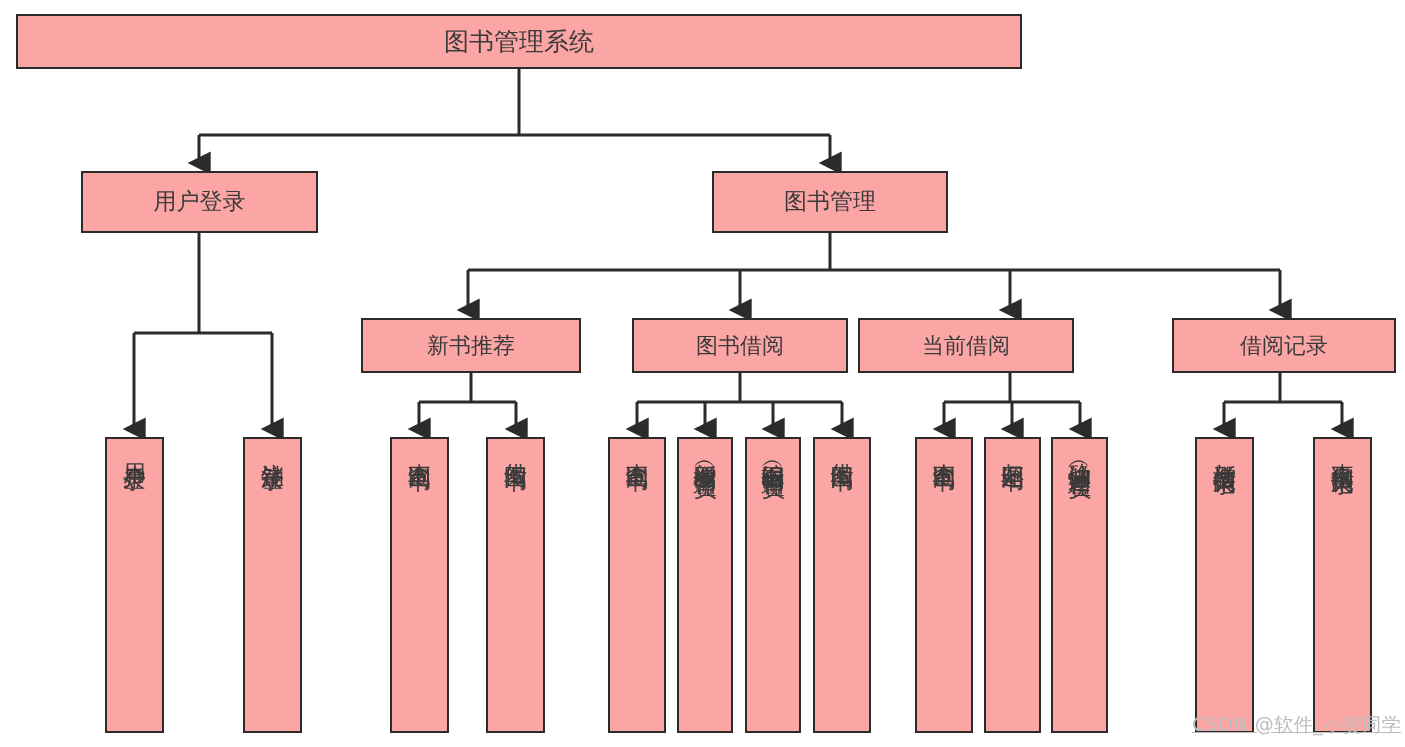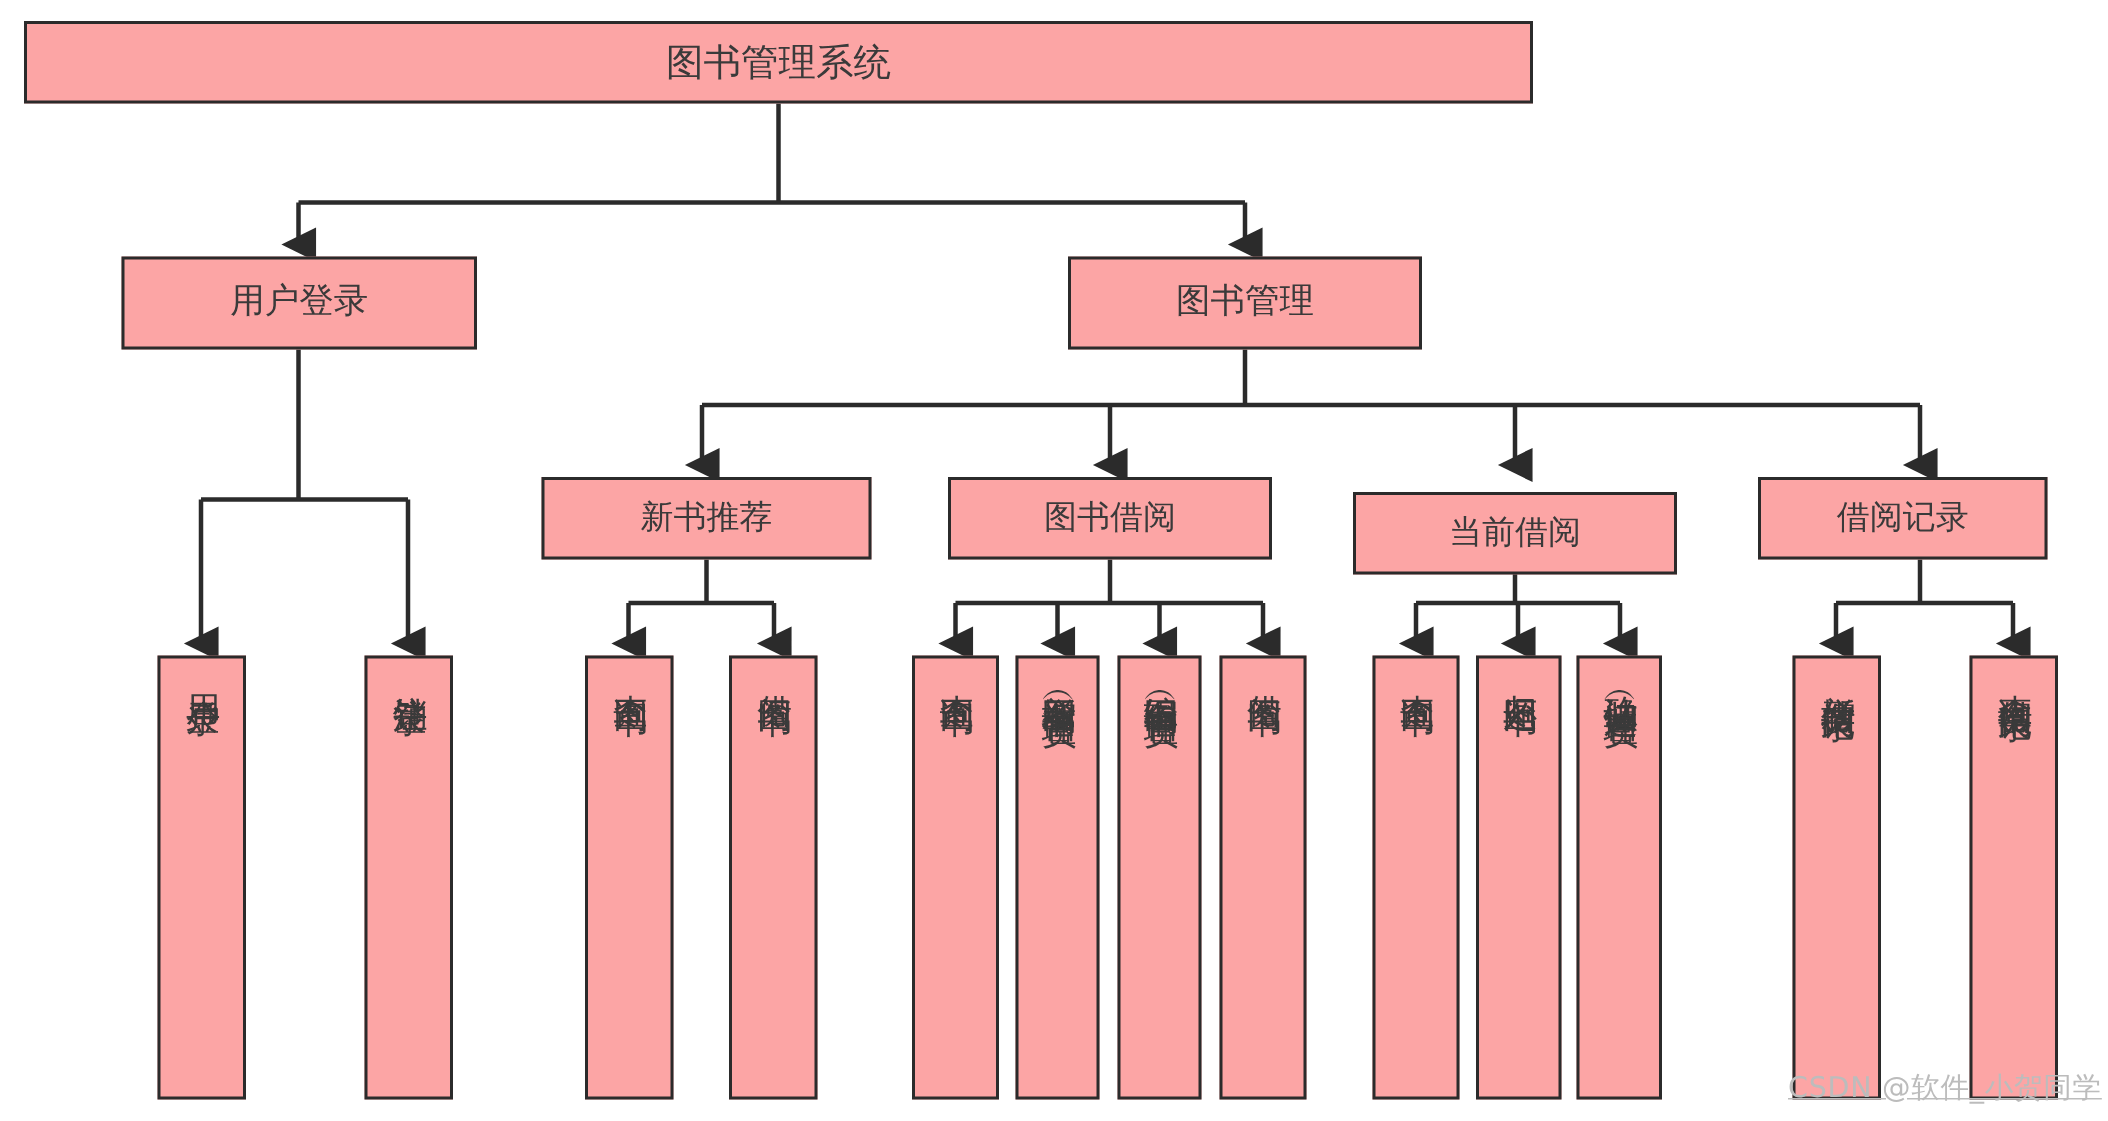--- a/index.html
+++ b/index.html
@@ -137,24 +137,24 @@
   <div class="node lvl1" style="left:712px; top:171px; width:236px; height:62px;">
     <span class="node-label">图书管理</span>
   </div>
 
   <div class="node lvl2" style="left:361px; top:318px; width:220px; height:55px;">
     <span class="node-label">新书推荐</span>
   </div>
   <div class="node lvl2" style="left:632px; top:318px; width:216px; height:55px;">
     <span class="node-label">图书借阅</span>
   </div>
-  <div class="node lvl2" style="left:902px; top:318px; width:216px; height:55px;margin-top:10px;">
+  <div class="node lvl2" style="left:858px; top:318px; width:216px; height:55px;">
     <span class="node-label">当前借阅</span>
   </div>
-  <div class="node lvl2" style="left:1172px; top:318px; width:193px; height:55px;">
+  <div class="node lvl2" style="left:1172px; top:318px; width:224px; height:55px;">
     <span class="node-label">借阅记录</span>
   </div>
 
   <div class="node leaf" style="left:105px; top:437px; width:59px; height:296px;">
     <span class="node-label">用户登录</span>
   </div>
   <div class="node leaf" style="left:243px; top:437px; width:59px; height:296px;">
     <span class="node-label">注销登录</span>
   </div>
   <div class="node leaf" style="left:390px; top:437px; width:59px; height:296px;">

